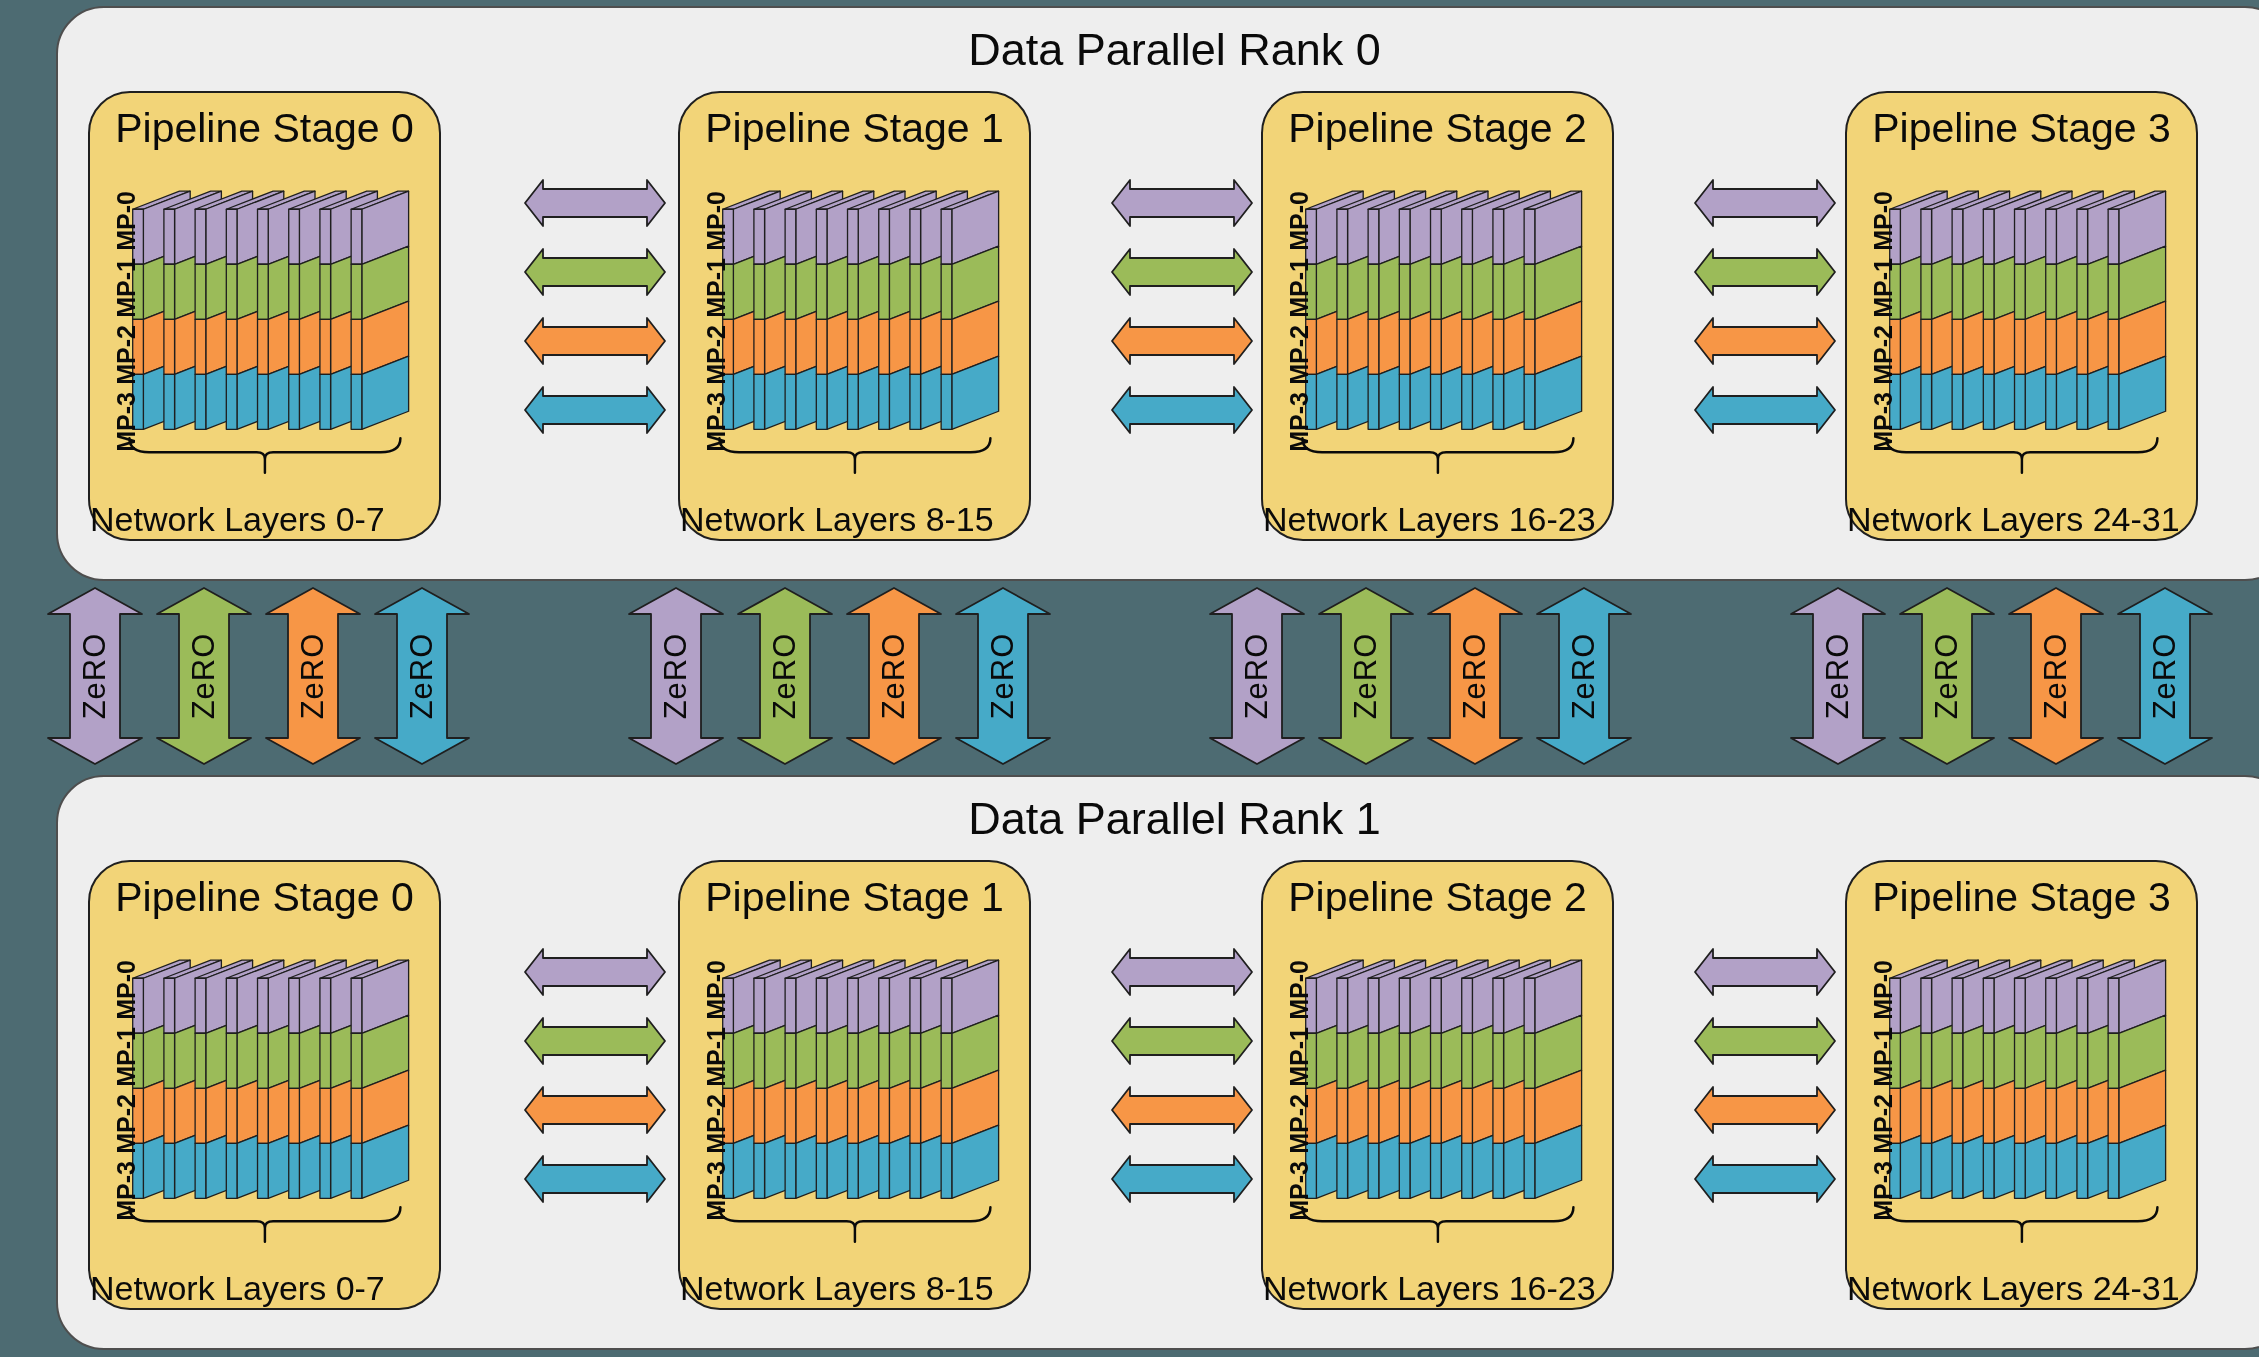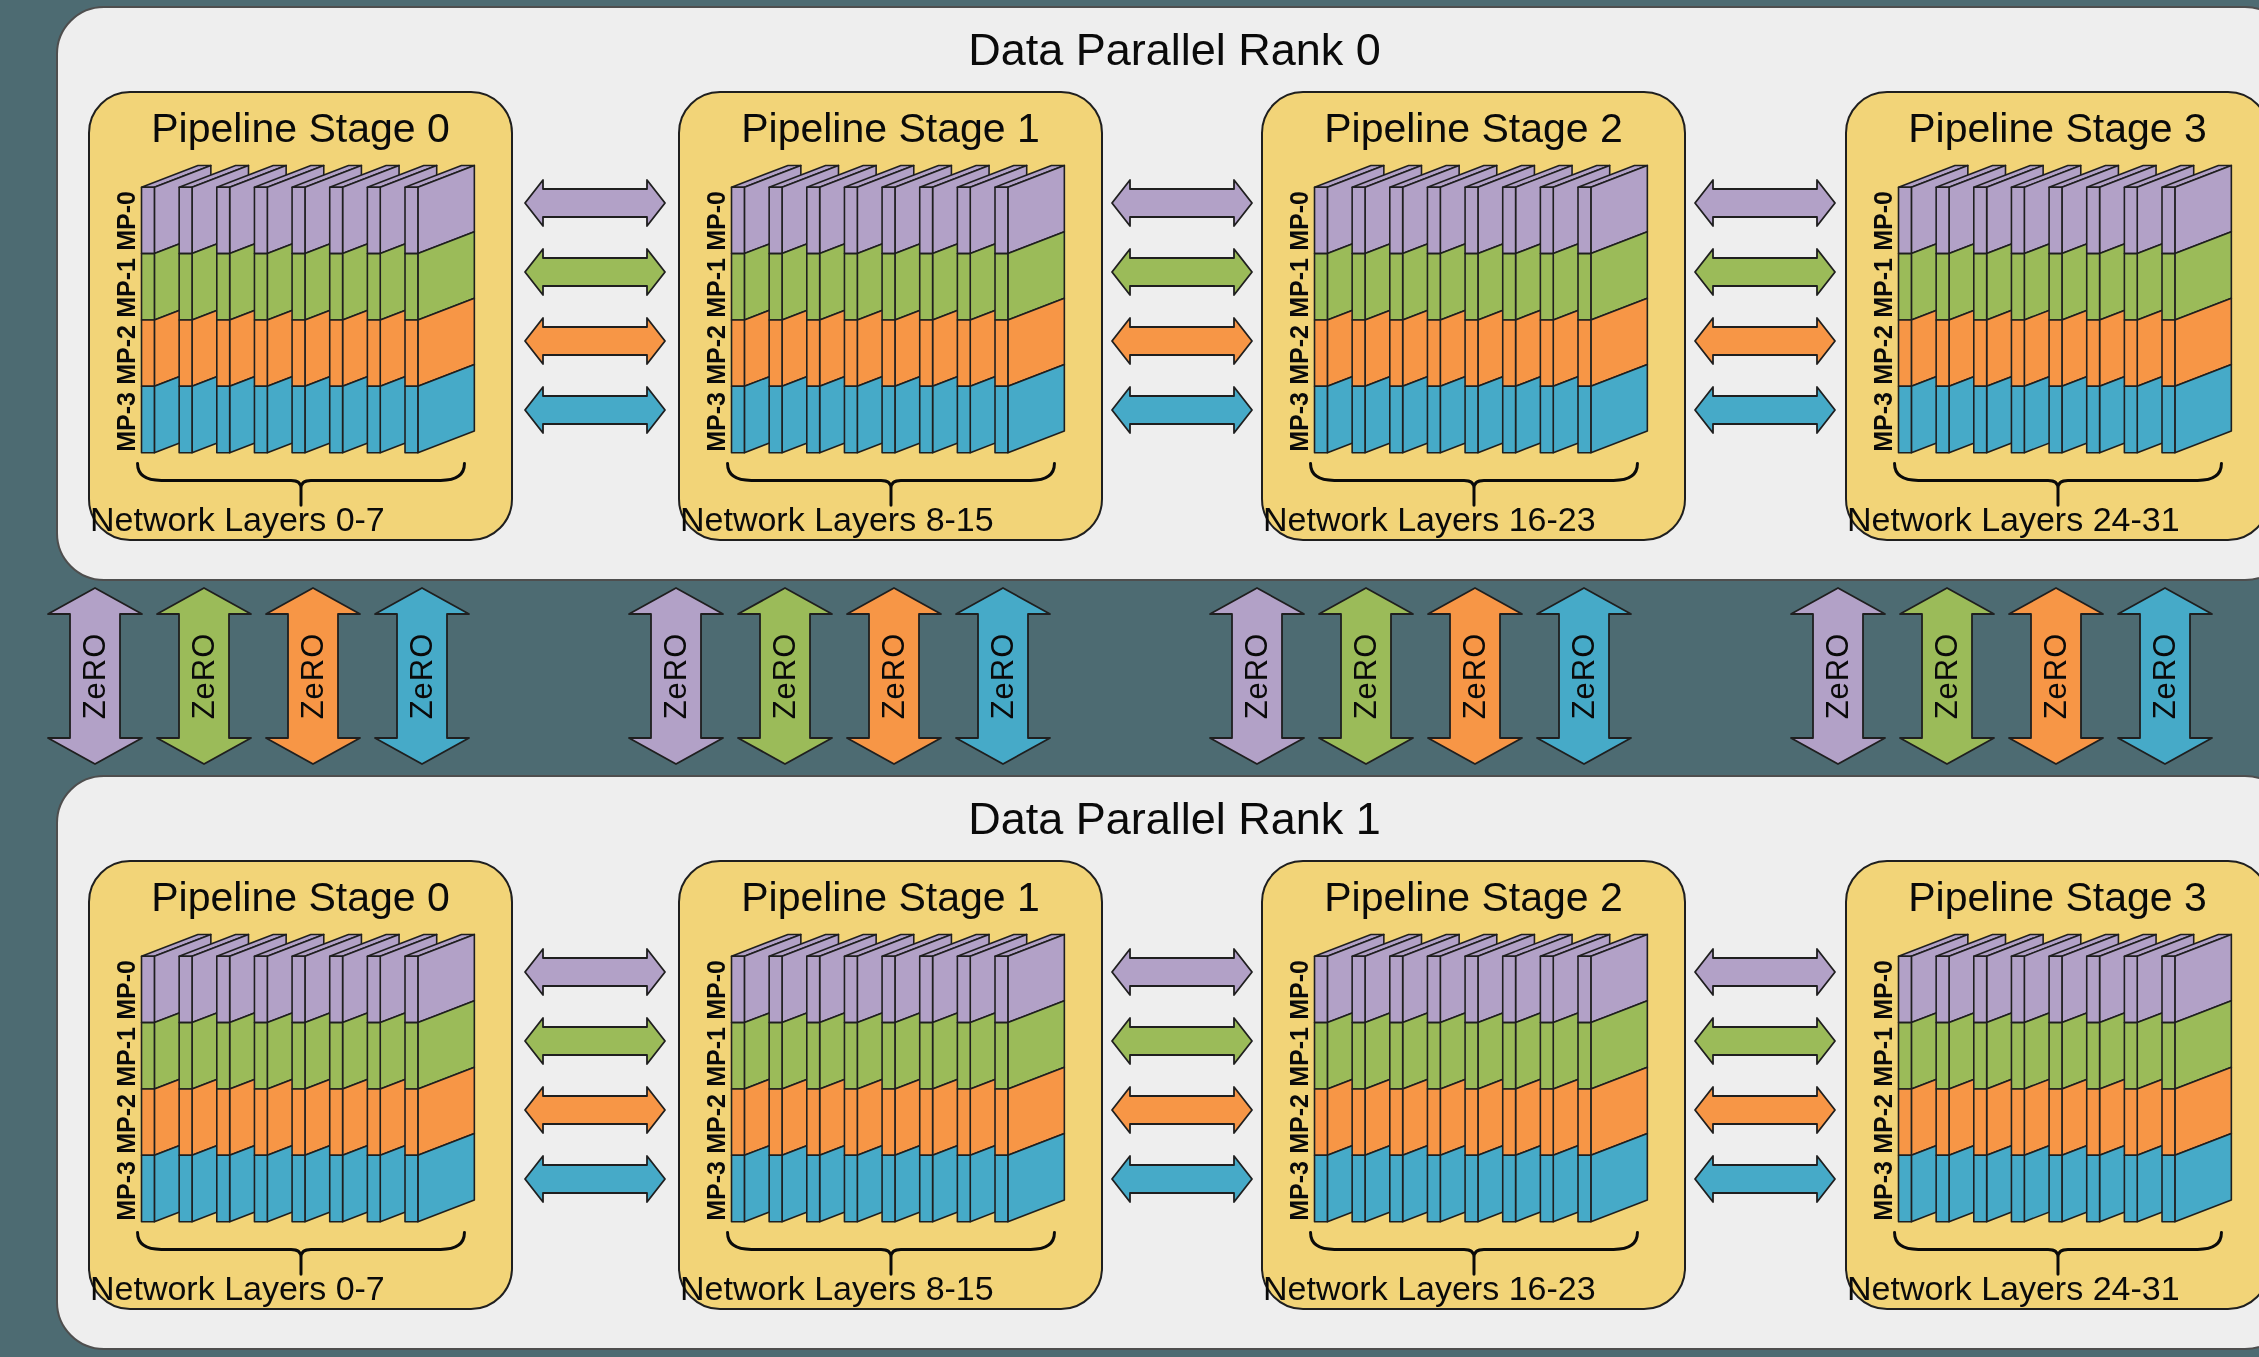--- a/index.html
+++ b/index.html
@@ -12,21 +12,21 @@
     position:absolute;left:10px;width:2237px;height:575px;
     background:#eeeeee;border:2px solid #4e4e4e;border-radius:48px;
     box-sizing:border-box;
     margin-left:46px;
   }
   .panel-title{
     position:absolute;left:0;top:16px;width:100%;height:52px;line-height:52px;
     text-align:center;font-size:45px;color:#0a0a0a;
   }
   .stage-box{
-    position:absolute;top:83px;width:425px;height:450px;
+    position:absolute;top:83px;width:353px;height:450px;
     background:#f2d478;border:2.5px solid #1f1f1f;border-radius:42px;
     box-sizing:border-box;
   }
   .stage-title{
     position:absolute;left:0;top:10px;width:100%;height:50px;line-height:50px;
     text-align:center;font-size:41px;color:#0a0a0a;white-space:nowrap;
   }
   .plates-svg{position:absolute;left:0;top:0;width:100%;height:100%;}
   .mp-label{
     position:absolute;white-space:nowrap;font-size:25px;font-weight:bold;

